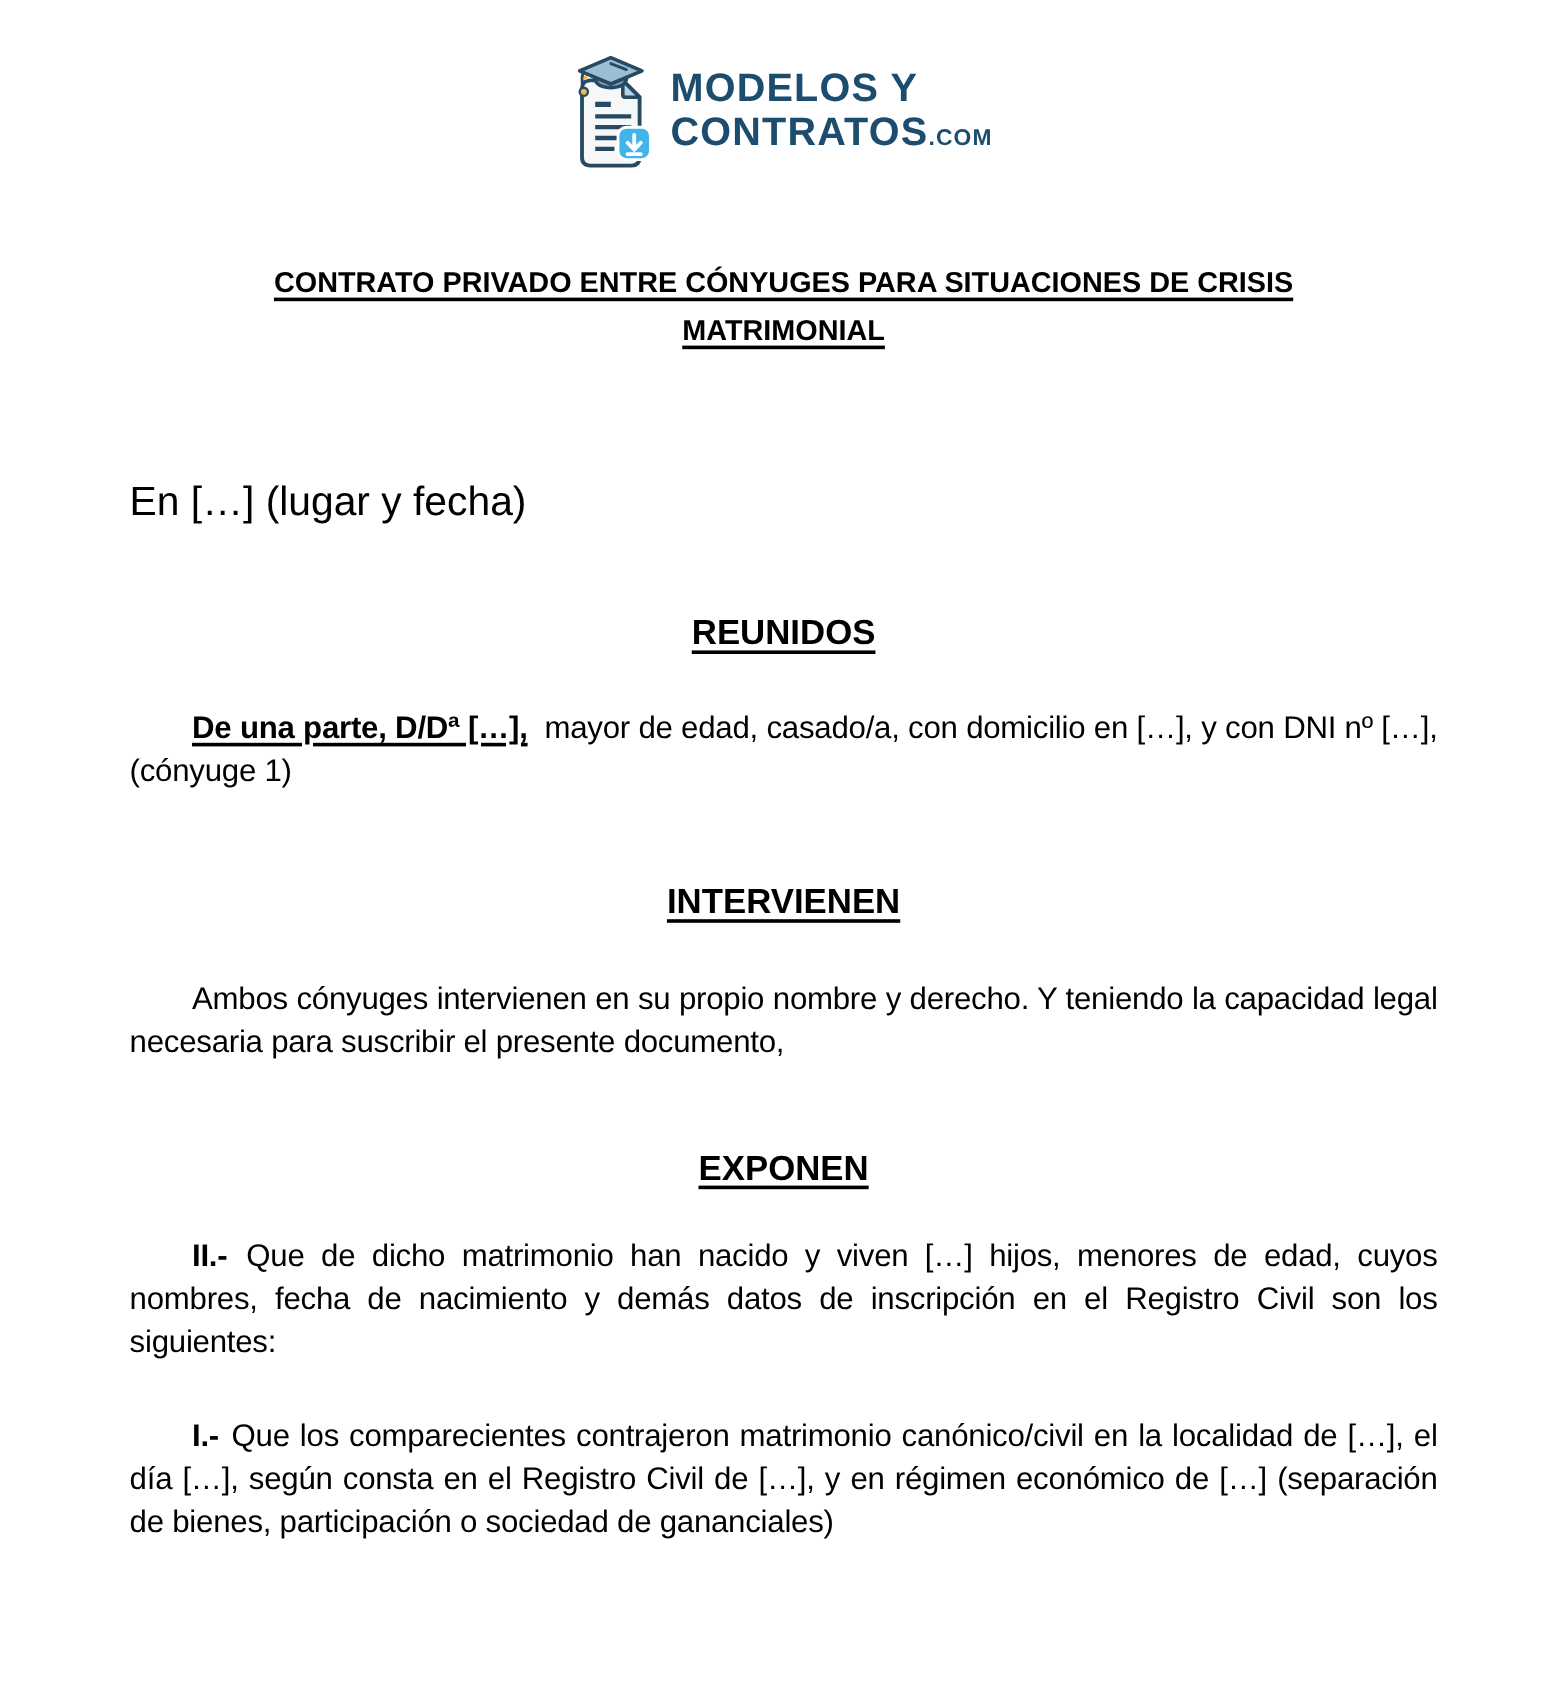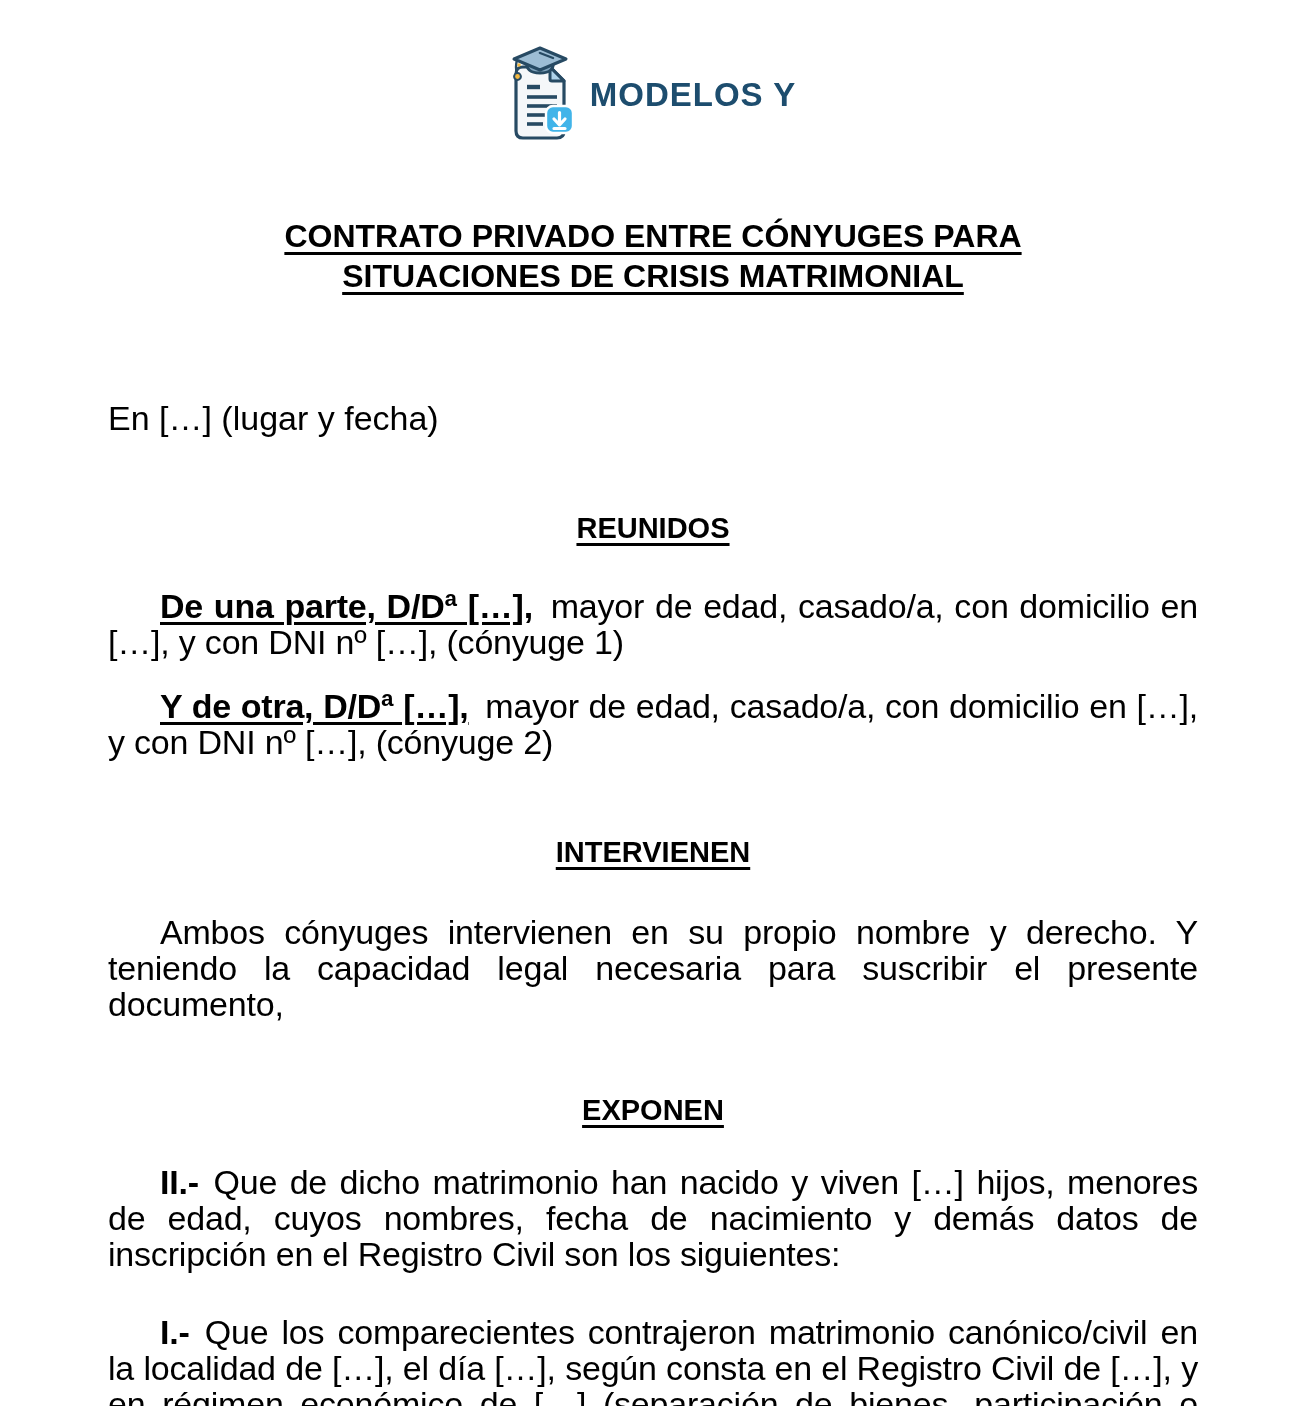--- a/index.html
+++ b/index.html
@@ -23,33 +23,33 @@
     letter-spacing:1px; color:var(--brand-navy,#1d4d6e); white-space:nowrap;
   }
   .logo-tld { font-size:19px; letter-spacing:1px; }
 
   
   .doc { margin:0 108px; }
 
   .title {
     margin:74px auto 0; max-width:940px;
     text-align:center;
-    font-size:32px; font-weight:bold; line-height:40px;
+    font-size:24px; font-weight:bold; line-height:40px;
     text-decoration:underline; text-decoration-thickness:2.5px; text-underline-offset:5px;
   }
 
   .intro { margin-top:104px; font-size:34px; line-height:36px; }
 
   .sect {
     text-align:center; font-size:29px; font-weight:bold; line-height:36px;
     text-decoration:underline; text-decoration-thickness:2.5px; text-underline-offset:5px;
   }
 
   .para {
-    font-size:34px; line-height:36px;
+    font-size:26px; line-height:36px;
     text-align:justify; text-indent:52px;
     letter-spacing:-0.2px;
   }
   .lead-u {
     font-weight:bold;
     text-decoration:underline; text-decoration-thickness:2.5px; text-underline-offset:4px;
     margin-right:7px;
   }
   .lead-n { font-weight:bold; margin-right:2px; }
 
@@ -89,34 +89,34 @@
         <path d="M7 14 C5.5 19 6 24 7 28" stroke="var(--icon-outline,#274a63)" stroke-width="2.4" fill="none"></path>
         <circle cx="9" cy="19" r="1.8" fill="var(--tassel-yellow,#f4b942)"></circle>
         <circle cx="7.5" cy="30.5" r="3.4" fill="var(--tassel-yellow,#f4b942)" stroke="var(--icon-outline,#274a63)" stroke-width="2"></circle>
 
         <rect x="36" y="60" width="27" height="27" rx="7" fill="var(--accent-blue,#41b4e9)" stroke="#ffffff" stroke-width="2.4"></rect>
         <path d="M49.5 66.5 V78 M44 73 L49.5 78.8 L55 73 M44 82.5 H55" stroke="#ffffff" stroke-width="3.2" fill="none" stroke-linecap="round" stroke-linejoin="round"></path>
       </svg>
     </span>
     <span class="logo-text">
       <span class="logo-l1">MODELOS Y</span>
+      <span class="logo-l2"><span>CONTRATOS</span><span class="logo-tld">.COM</span></span>
     </span>
   </header>
 
   <main class="doc">
 
     <h1 class="title">CONTRATO PRIVADO ENTRE CÓNYUGES PARA SITUACIONES DE CRISIS MATRIMONIAL</h1>
 
     <p class="intro">En […] (lugar y fecha)</p>
 
     <h2 class="sect mt-reunidos">REUNIDOS</h2>
 
     <p class="para mt-p1"><span class="lead-u">De una parte, D/Dª […],</span> <span>mayor de edad, casado/a, con domicilio en […], y con DNI nº […], (cónyuge 1)</span></p>
 
-    <p class="para mt-p2"><span class="lead-u">Y de otra, D/Dª […],</span> <span>mayor de edad, casado/a, con domicilio en […], y con DNI nº […], (cónyuge 2)</span></p>
 
     <h2 class="sect mt-intervienen">INTERVIENEN</h2>
 
     <p class="para mt-ambos">Ambos cónyuges intervienen en su propio nombre y derecho. Y teniendo la capacidad legal necesaria para suscribir el presente documento,</p>
 
     <h2 class="sect mt-exponen">EXPONEN</h2>
 
     <p class="para mt-expo2"><span class="lead-n">II.-</span> <span>Que de dicho matrimonio han nacido y viven […] hijos, menores de edad, cuyos nombres, fecha de nacimiento y demás datos de inscripción en el Registro Civil son los siguientes:</span></p>
 
     <p class="para mt-expo1"><span class="lead-n">I.-</span> <span>Que los comparecientes contrajeron matrimonio canónico/civil en la localidad de […], el día […], según consta en el Registro Civil de […], y en régimen económico de […] (separación de bienes, participación o sociedad de gananciales)</span></p>

